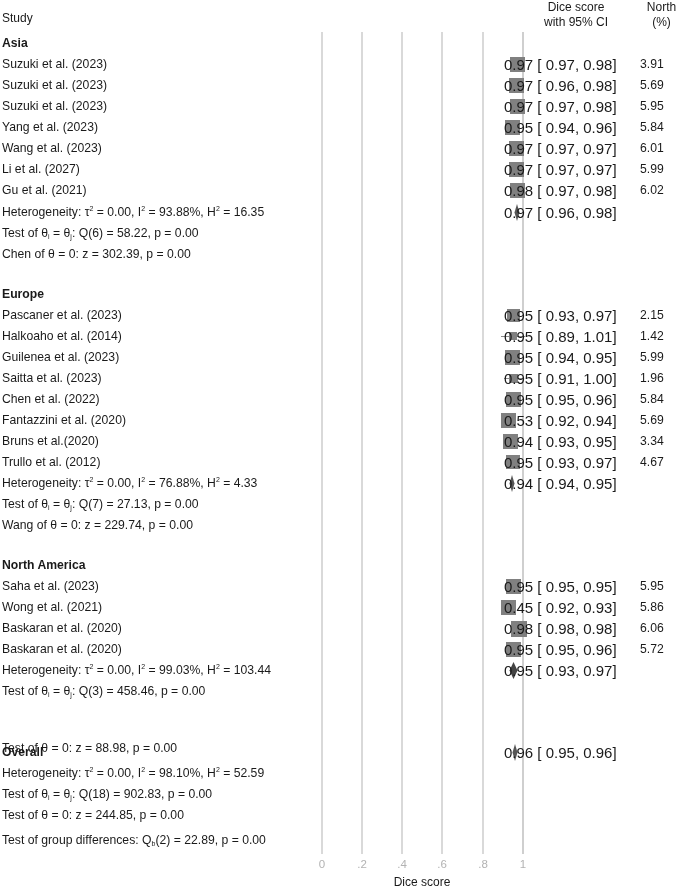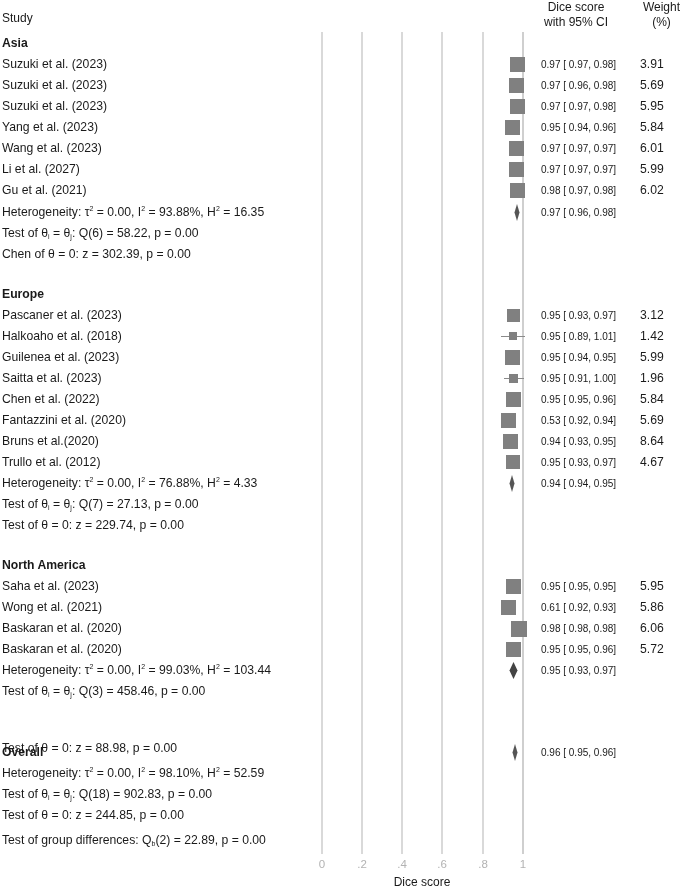--- a/index.html
+++ b/index.html
@@ -7,42 +7,42 @@
       width: 685px; height: 888px; position: relative; overflow: hidden;
       font-family: "Liberation Sans", sans-serif; color: #1a1a1a;
     }
     .hdr { position: absolute; font-size: 12px; line-height: 15px; color: #1a1a1a; }
     .hdr-study { left: 2px; top: 11px; }
     .hdr-dice { left: 518px; top: 0px; width: 116px; text-align: center; }
     .hdr-weight { left: 638px; top: 0px; width: 47px; text-align: center; }
     .row { position: absolute; left: 0; width: 541px; height: 21px; }
     .lbl { position: absolute; left: 2px; top: 3px; font-size: 12.2px; line-height: 15px; white-space: nowrap; }
     .lbl.bold { font-weight: bold; }
-    .est { position: absolute; left: 541px; top: 3px; font-size: 10px; line-height: 15px; white-space: nowrap; }
+    .est { position: absolute; left: 504px; top: 3px; font-size: 15px; line-height: 15px; white-space: nowrap; }
     .wt { position: absolute; left: 640px; top: 3px; font-size: 12.2px; line-height: 15px; white-space: nowrap; }
     .grid { position: absolute; top: 32px; height: 822px; width: 2px; background: #d9d9d9; }
     .grid.one { background: #cfcfcf; }
     .tick { position: absolute; top: 858px; font-size: 11.5px; color: #b3b3b3; width: 30px; text-align: center; }
     .xlabel { position: absolute; top: 875px; left: 372px; width: 100px; text-align: center; font-size: 12px; }
     .sq { position: absolute; background: #808080; }
     .ci { position: absolute; height: 1px; background: #8a8a8a; top: 10px; }
     .dia { position: absolute; }
     sup { font-size: 7px; vertical-align: 5px; line-height: 0; }
     sub { font-size: 7px; vertical-align: -2px; line-height: 0; }
   </style>
 </head>
 <body>
 
 <div class="hdr hdr-study">Study</div>
 <div class="hdr hdr-dice">
   <div>Dice score</div>
   <div>with 95% CI</div>
 </div>
 <div class="hdr hdr-weight">
-  <div>Weight</div>
+  <div>North</div>
   <div>(%)</div>
 </div>
 
 <div>
   <div class="grid" style="left:321px"></div>
   <div class="grid" style="left:361px"></div>
   <div class="grid" style="left:401px"></div>
   <div class="grid" style="left:441px"></div>
   <div class="grid" style="left:482px"></div>
   <div class="grid one" style="left:522px"></div>
@@ -116,24 +116,24 @@
   <span class="lbl">Chen of θ = 0: z = 302.39, p = 0.00</span>
 </div>
 
 <div class="row" style="top:284px">
   <span class="lbl bold">Europe</span>
 </div>
 <div class="row" style="top:305px">
   <span class="lbl">Pascaner et al. (2023)</span>
   <span class="sq" style="left:507px;top:4px;width:13px;height:13px"></span>
   <span class="est">0.95 [ 0.93,  0.97]</span>
-  <span class="wt">3.12</span>
+  <span class="wt">2.15</span>
 </div>
 <div class="row" style="top:326px">
-  <span class="lbl">Halkoaho et al. (2018)</span>
+  <span class="lbl">Halkoaho et al. (2014)</span>
   <span class="ci" style="left:501px;width:24px"></span>
   <span class="sq" style="left:509px;top:6px;width:8px;height:8px"></span>
   <span class="est">0.95 [ 0.89,  1.01]</span>
   <span class="wt">1.42</span>
 </div>
 <div class="row" style="top:347px">
   <span class="lbl">Guilenea et al. (2023)</span>
   <span class="sq" style="left:505px;top:3px;width:15px;height:15px"></span>
   <span class="est">0.95 [ 0.94,  0.95]</span>
   <span class="wt">5.99</span>
@@ -154,55 +154,55 @@
 <div class="row" style="top:410px">
   <span class="lbl">Fantazzini et al. (2020)</span>
   <span class="sq" style="left:501px;top:3px;width:15px;height:15px"></span>
   <span class="est">0.53 [ 0.92,  0.94]</span>
   <span class="wt">5.69</span>
 </div>
 <div class="row" style="top:431px">
   <span class="lbl">Bruns et al.(2020)</span>
   <span class="sq" style="left:503px;top:3px;width:15px;height:15px"></span>
   <span class="est">0.94 [ 0.93,  0.95]</span>
-  <span class="wt">8.64</span>
+  <span class="wt">3.34</span>
 </div>
 <div class="row" style="top:452px">
   <span class="lbl">Trullo et al. (2012)</span>
   <span class="sq" style="left:506px;top:3px;width:14px;height:14px"></span>
   <span class="est">0.95 [ 0.93,  0.97]</span>
   <span class="wt">4.67</span>
 </div>
 <div class="row" style="top:473px">
   <span class="lbl">Heterogeneity: τ<sup>2</sup> = 0.00, I<sup>2</sup> = 76.88%, H<sup>2</sup> = 4.33</span>
   <svg class="dia" style="left:509px;top:2px" width="6" height="17">
       <polygon points="3,0 5.5,8.5 3,17 0.5,8.5" fill="#555"></polygon>
     </svg>
   <span class="est">0.94 [ 0.94,  0.95]</span>
 </div>
 <div class="row" style="top:494px">
   <span class="lbl">Test of θ<sub>i</sub> = θ<sub>j</sub>: Q(7) = 27.13, p = 0.00</span>
 </div>
 <div class="row" style="top:515px">
-  <span class="lbl">Test of θ = 0: z = 229.74, p = 0.00</span>
+  <span class="lbl">Wang of θ = 0: z = 229.74, p = 0.00</span>
 </div>
 
 <div class="row" style="top:555px">
   <span class="lbl bold">North America</span>
 </div>
 <div class="row" style="top:576px">
   <span class="lbl">Saha et al. (2023)</span>
   <span class="sq" style="left:506px;top:3px;width:15px;height:15px"></span>
   <span class="est">0.95 [ 0.95,  0.95]</span>
   <span class="wt">5.95</span>
 </div>
 <div class="row" style="top:597px">
   <span class="lbl">Wong et al. (2021)</span>
   <span class="sq" style="left:501px;top:3px;width:15px;height:15px"></span>
-  <span class="est">0.61 [ 0.92,  0.93]</span>
+  <span class="est">0.45 [ 0.92,  0.93]</span>
   <span class="wt">5.86</span>
 </div>
 <div class="row" style="top:618px">
   <span class="lbl">Baskaran et al. (2020)</span>
   <span class="sq" style="left:511px;top:3px;width:16px;height:16px"></span>
   <span class="est">0.98 [ 0.98,  0.98]</span>
   <span class="wt">6.06</span>
 </div>
 <div class="row" style="top:639px">
   <span class="lbl">Baskaran et al. (2020)</span>

